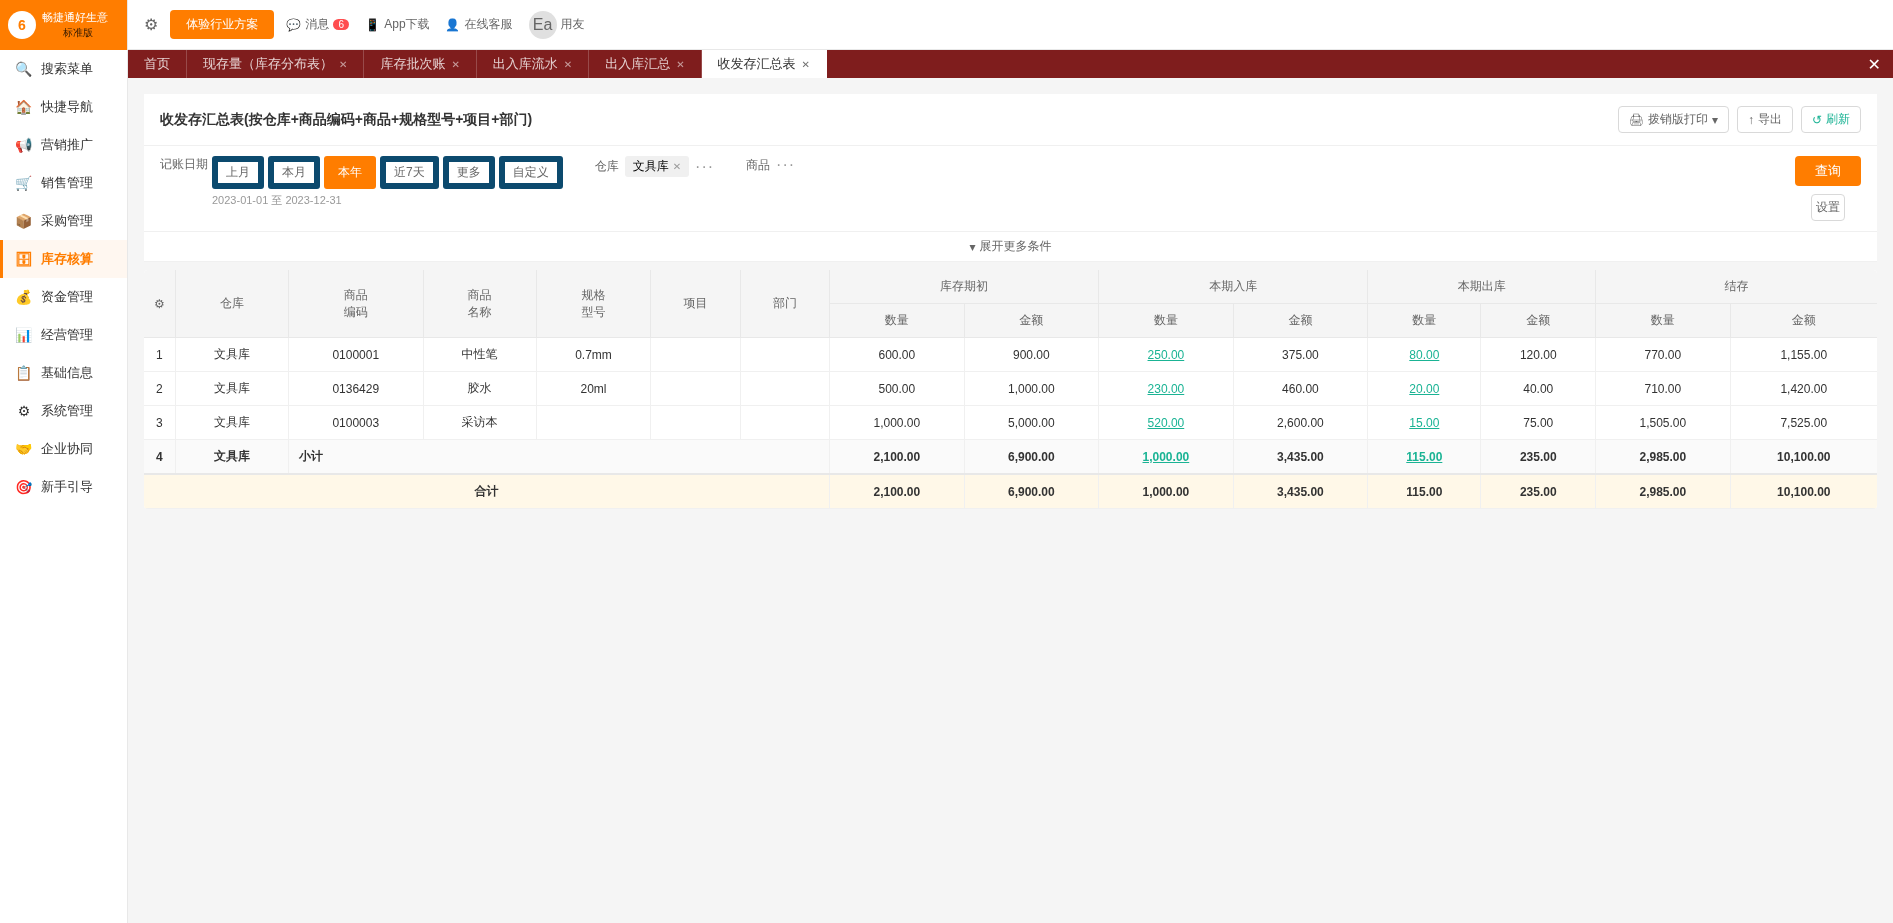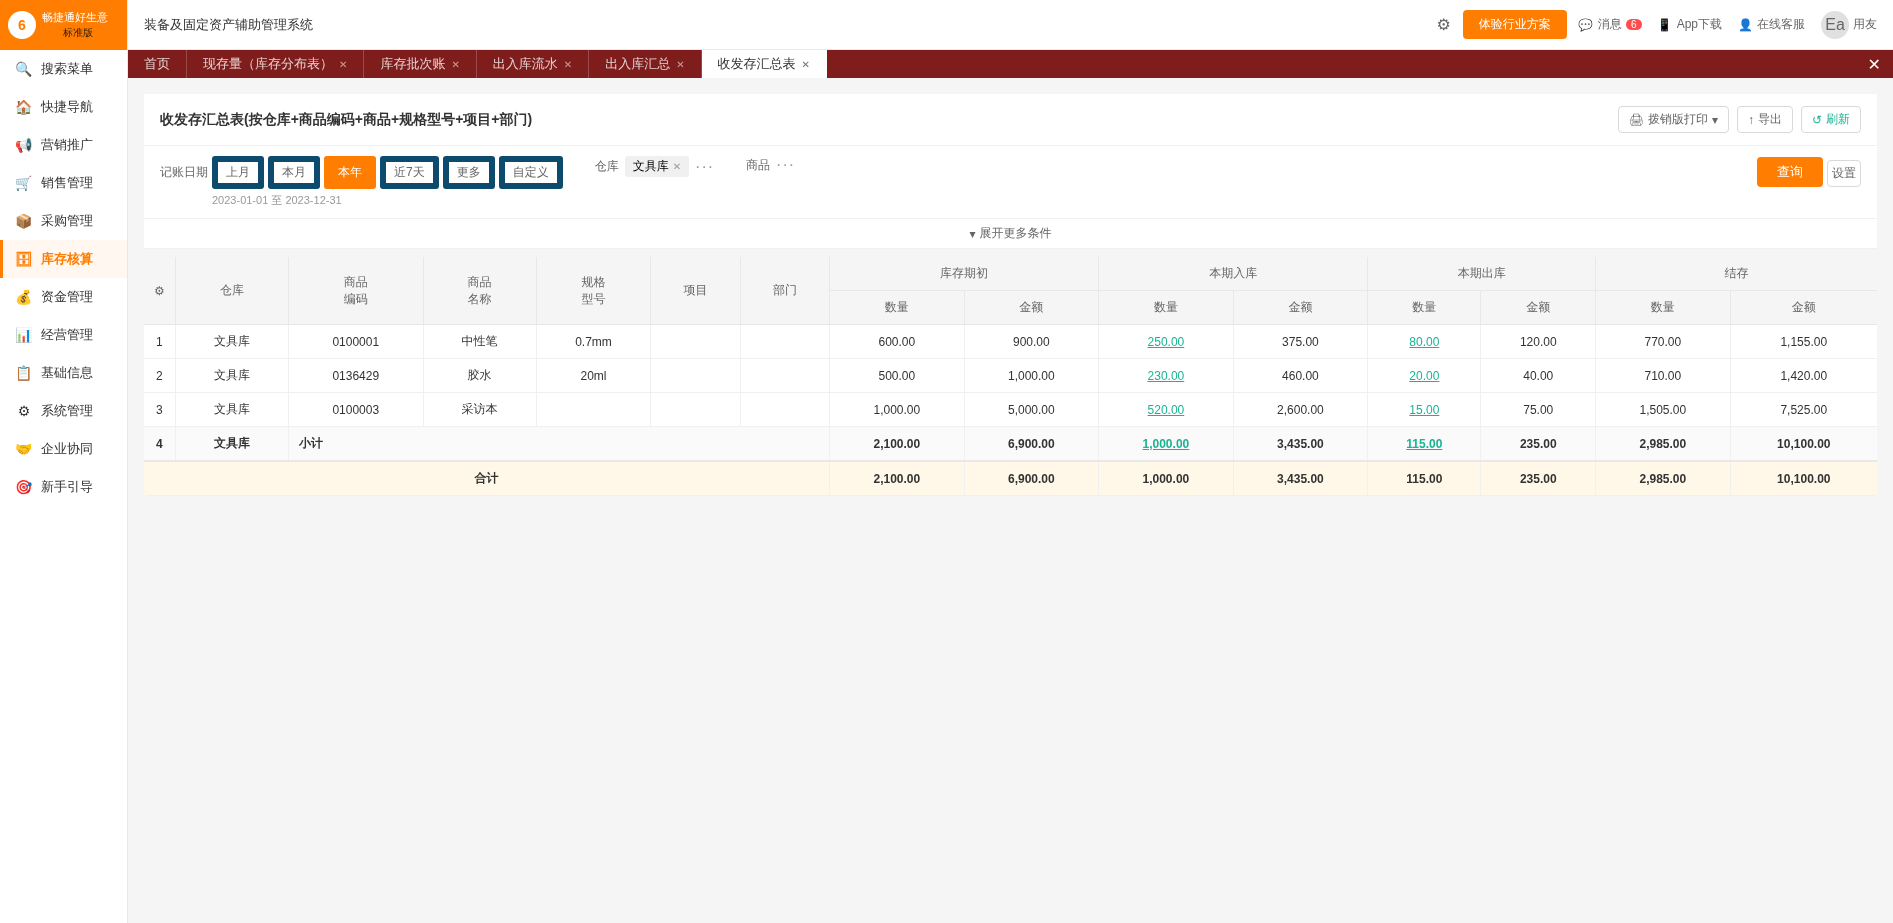--- a/index.html
+++ b/index.html
@@ -133,21 +133,20 @@
     <div class="sidebar-item">
       <span class="sidebar-item-icon">🎯</span>
       <span>新手引导</span>
     </div>
   </div>
 </div>
 
 <div class="main">
 
   <div class="top-header">
-    <div class="system-title">装备及固定资产辅助管理系统</div>
     <button class="config-icon" style="background:none;border:none;cursor:pointer;font-size:16px;color:#666;">⚙</button>
     <button class="try-btn">体验行业方案</button>
     <div class="header-actions">
       <div class="header-btn">
         <span>💬</span>
         <span>消息</span>
         <span class="badge">6</span>
       </div>
       <div class="header-btn">
         <span>📱</span>
@@ -207,21 +206,21 @@
         </button>
         <button class="action-btn refresh-btn">
           <span>↺</span>
           <span>刷新</span>
         </button>
       </div>
     </div>
 
     <div style="background:#fff; padding:10px 16px; border-bottom:1px solid #f0f0f0; display:flex; align-items:flex-start; gap:12px; flex-wrap:wrap; position:relative;">
       <div style="display:flex; align-items:flex-start; gap:4px; flex-direction:column;">
-        <div style="display:flex; align-items:center; gap:4px;">
+        <div style="display:flex; align-items:flex-start; gap:4px;">
           <span style="color:#666; font-size:12px; white-space:nowrap;">记账日期</span>
           <button class="filter-btn">上月</button>
           <button class="filter-btn">本月</button>
           <button class="filter-btn active">本年</button>
           <button class="filter-btn">近7天</button>
           <button class="filter-btn">更多</button>
           <button class="filter-btn">自定义</button>
         </div>
         <span style="color:#999; font-size:11px; margin-left:52px;">2023-01-01 至 2023-12-31</span>
       </div>
@@ -233,21 +232,21 @@
           <span class="filter-tag-close">✕</span>
         </div>
         <span class="filter-more">···</span>
       </div>
 
       <div style="display:flex; align-items:center; gap:6px; margin-left:20px;">
         <span style="color:#666; font-size:12px;">商品</span>
         <span class="filter-more">···</span>
       </div>
 
-      <div style="margin-left:auto; display:flex; flex-direction:row; align-items:center; gap:4px;">
+      <div style="margin-left:auto; display:flex; flex-direction:column; align-items:center; gap:4px;">
         <button class="query-btn">查询</button>
         <button class="set-btn">设置</button>
       </div>
     </div>
 
     <div style="background:#fff; padding:6px; text-align:center; border-bottom:1px solid #f0f0f0; border-top:none; margin-bottom:8px;">
       <span class="expand-btn">
         <span>▾</span>
         <span>展开更多条件</span>
       </span>

